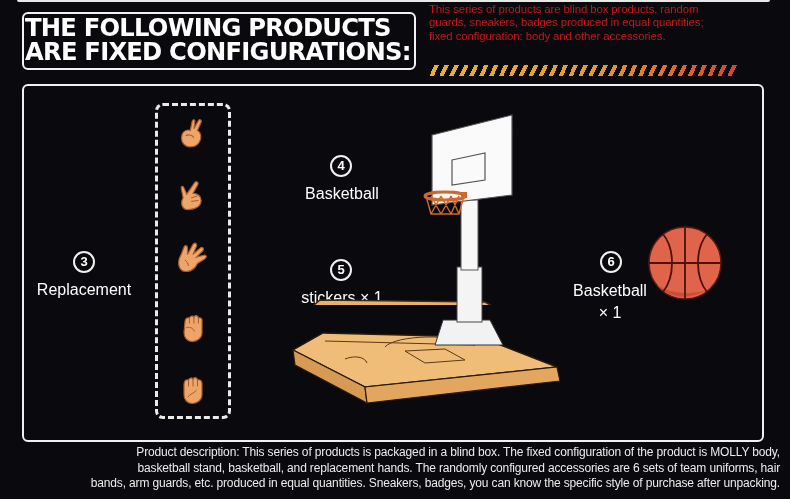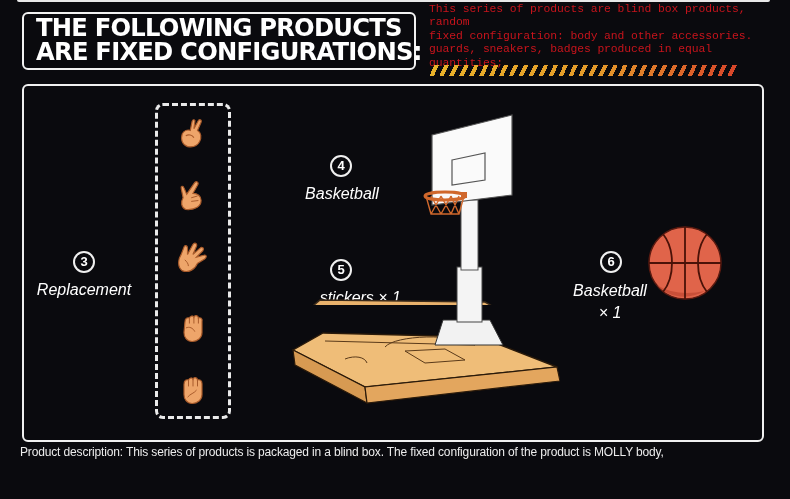--- a/index.html
+++ b/index.html
@@ -7,31 +7,31 @@
     width:790px; height:499px; overflow:hidden;
     background:#0a0a0e;
     font-family:"Liberation Sans", "DejaVu Sans", sans-serif;
     color:#fff;
     position:relative;
   }
   .top-line { position:absolute; left:17px; top:0; width:753px; height:2px; background:#e8e8e8; border-radius:0 0 2px 2px; }
   .title-box {
     position:absolute; left:22px; top:12px; width:394px; height:58px;
     border:2px solid #f2f2f2; border-radius:6px; box-sizing:border-box;
-    padding:2px 0 0 12px;
+    padding:2px 0 0 1px;
   }
   .title-line {
     display:block; font-family:"DejaVu Sans", sans-serif; font-weight:bold;
     font-size:25px; line-height:24px; letter-spacing:-0.8px; color:#fff;
     transform:scaleX(0.97); transform-origin:left;
     white-space:nowrap;
   }
   .note {
     position:absolute; left:429px; top:3px; width:360px;
-    color:#c8141c; font-size:11.4px; line-height:13.4px; letter-spacing:-0.1px;font-family:Liberation Mono, monospace;
+    color:#c8141c; font-size:11.4px; line-height:13.4px; letter-spacing:-0.1px;
   }
   .stripes {
     position:absolute; left:429px; top:65px; width:308px; height:11px;
     background:repeating-linear-gradient(115deg, transparent 0 4px, var(--c) 4px 8px, transparent 8px 11px);
   }
   .stripes::before {
     content:""; position:absolute; inset:0;
     background:linear-gradient(90deg,#e8b22a 0%,#e59a2a 55%,#d8452a 100%);
     -webkit-mask:repeating-linear-gradient(115deg, transparent 0 5px, #000 5px 9px);
     mask:repeating-linear-gradient(115deg, transparent 0 5px, #000 5px 9px);
@@ -44,41 +44,41 @@
   .dashed-box {
     position:absolute; left:155px; top:103px; width:76px; height:316px;
     border:3px dashed #eaeaea; border-radius:8px; box-sizing:border-box;
   }
   .hand { position:absolute; left:174px; width:38px; height:36px; }
   .circle-num {
     position:absolute; width:22px; height:22px; border:2px solid #f0f0f0; border-radius:50%;
     box-sizing:border-box; text-align:center; font-weight:bold; font-size:13px; line-height:18px; color:#fff;
   }
   .label {
-    position:absolute; text-align:center; font-size:16px; line-height:22px; color:#fff; white-space:nowrap;font-style:italic;
+    position:absolute; text-align:center; font-size:16px; line-height:22px; color:#fff; white-space:nowrap;
   }
   .desc {
-    position:absolute; left:20px; top:445px; width:760px; text-align:left;
+    position:absolute; left:20px; top:445px; width:760px; text-align:right;
     font-size:12px; line-height:15.5px; color:#ececec; letter-spacing:-0.15px;
   }
 </style>
 </head>
 <body>
 
 <div class="top-line"></div>
 
 <div class="title-box">
   <span class="title-line">THE FOLLOWING PRODUCTS</span>
   <span class="title-line">ARE FIXED CONFIGURATIONS:</span>
 </div>
 
 <div class="note">
   <div>This series of products are blind box products, random</div>
+  <div>guards, sneakers, badges produced in equal quantities;</div>
   <div>fixed configuration: body and other accessories.</div>
-  <div>guards, sneakers, badges produced in equal quantities;</div>
 </div>
 
 <div class="stripes"></div>
 
 <div class="frame"></div>
 
 <div class="circle-num" style="left:73px;top:251px;">3</div>
 <div class="label" style="left:20px;top:279px;width:128px;">
   <div>Replacement</div>
 </div>
@@ -105,21 +105,21 @@
   <path d="M10 14 C10 9 13 8 15 9 C16 6 19 6 20 8 C21 5 25 6 25 9 C27 8 30 9 30 13 L30 25 C30 31 25 35 19 35 C13 35 10 30 10 25 Z" fill="#eea56a" stroke="#a85a2a" stroke-width="1.3"></path>
   <path d="M15 9 L15 16 M20 8 L20 16 M25 9 L25 16 M14 28 C17 24 21 24 24 20" fill="none" stroke="#a85a2a" stroke-width="1.1"></path>
 </svg>
 
 <div class="circle-num" style="left:330px;top:155px;">4</div>
 <div class="label" style="left:283px;top:183px;width:118px;">
   <div>Basketball</div>
 </div>
 
 <div class="circle-num" style="left:330px;top:259px;">5</div>
-<div class="label" style="left:283px;top:287px;width:118px;text-align:right;">
+<div class="label" style="left:283px;top:287px;width:118px;">
   <div>stickers × 1</div>
 </div>
 
 <svg style="position:absolute;left:285px;top:105px;width:275px;height:200px;" viewBox="0 0 275 200">
 
   <polygon points="5,245 35,220 200,222 275,265 80,290" fill="#e9b26c" stroke="#3a2a1a" stroke-width="1.5" transform="translate(0,-25)"></polygon>
 </svg>
 <svg style="position:absolute;left:285px;top:105px;width:275px;height:300px;" viewBox="0 0 275 300">
 
   <polygon points="8,245 38,228 195,232 272,262 80,282" fill="#efbd78" stroke="#2a1a0a" stroke-width="1.4"></polygon>
@@ -151,13 +151,15 @@
   <circle cx="38" cy="38" r="36" fill="#e0644a" stroke="#5a1a10" stroke-width="1.5"></circle>
   <path d="M10 60 C20 72 40 76 58 66 C40 70 22 68 10 60 Z" fill="#c94f38"></path>
   <line x1="38" y1="2" x2="38" y2="74" stroke="#4a1208" stroke-width="1.8"></line>
   <line x1="2" y1="38" x2="74" y2="38" stroke="#4a1208" stroke-width="1.8"></line>
   <path d="M16 9 C28 24 28 52 16 67" fill="none" stroke="#4a1208" stroke-width="1.8"></path>
   <path d="M60 9 C48 24 48 52 60 67" fill="none" stroke="#4a1208" stroke-width="1.8"></path>
 </svg>
 
 <div class="desc">
   <div>Product description: This series of products is packaged in a blind box. The fixed configuration of the product is MOLLY body,</div>
+  <div>basketball stand, basketball, and replacement hands. The randomly configured accessories are 6 sets of team uniforms, hair</div>
+  <div>bands, arm guards, etc. produced in equal quantities. Sneakers, badges, you can know the specific style of purchase after unpacking.</div>
 </div>
 
 </body></html>

